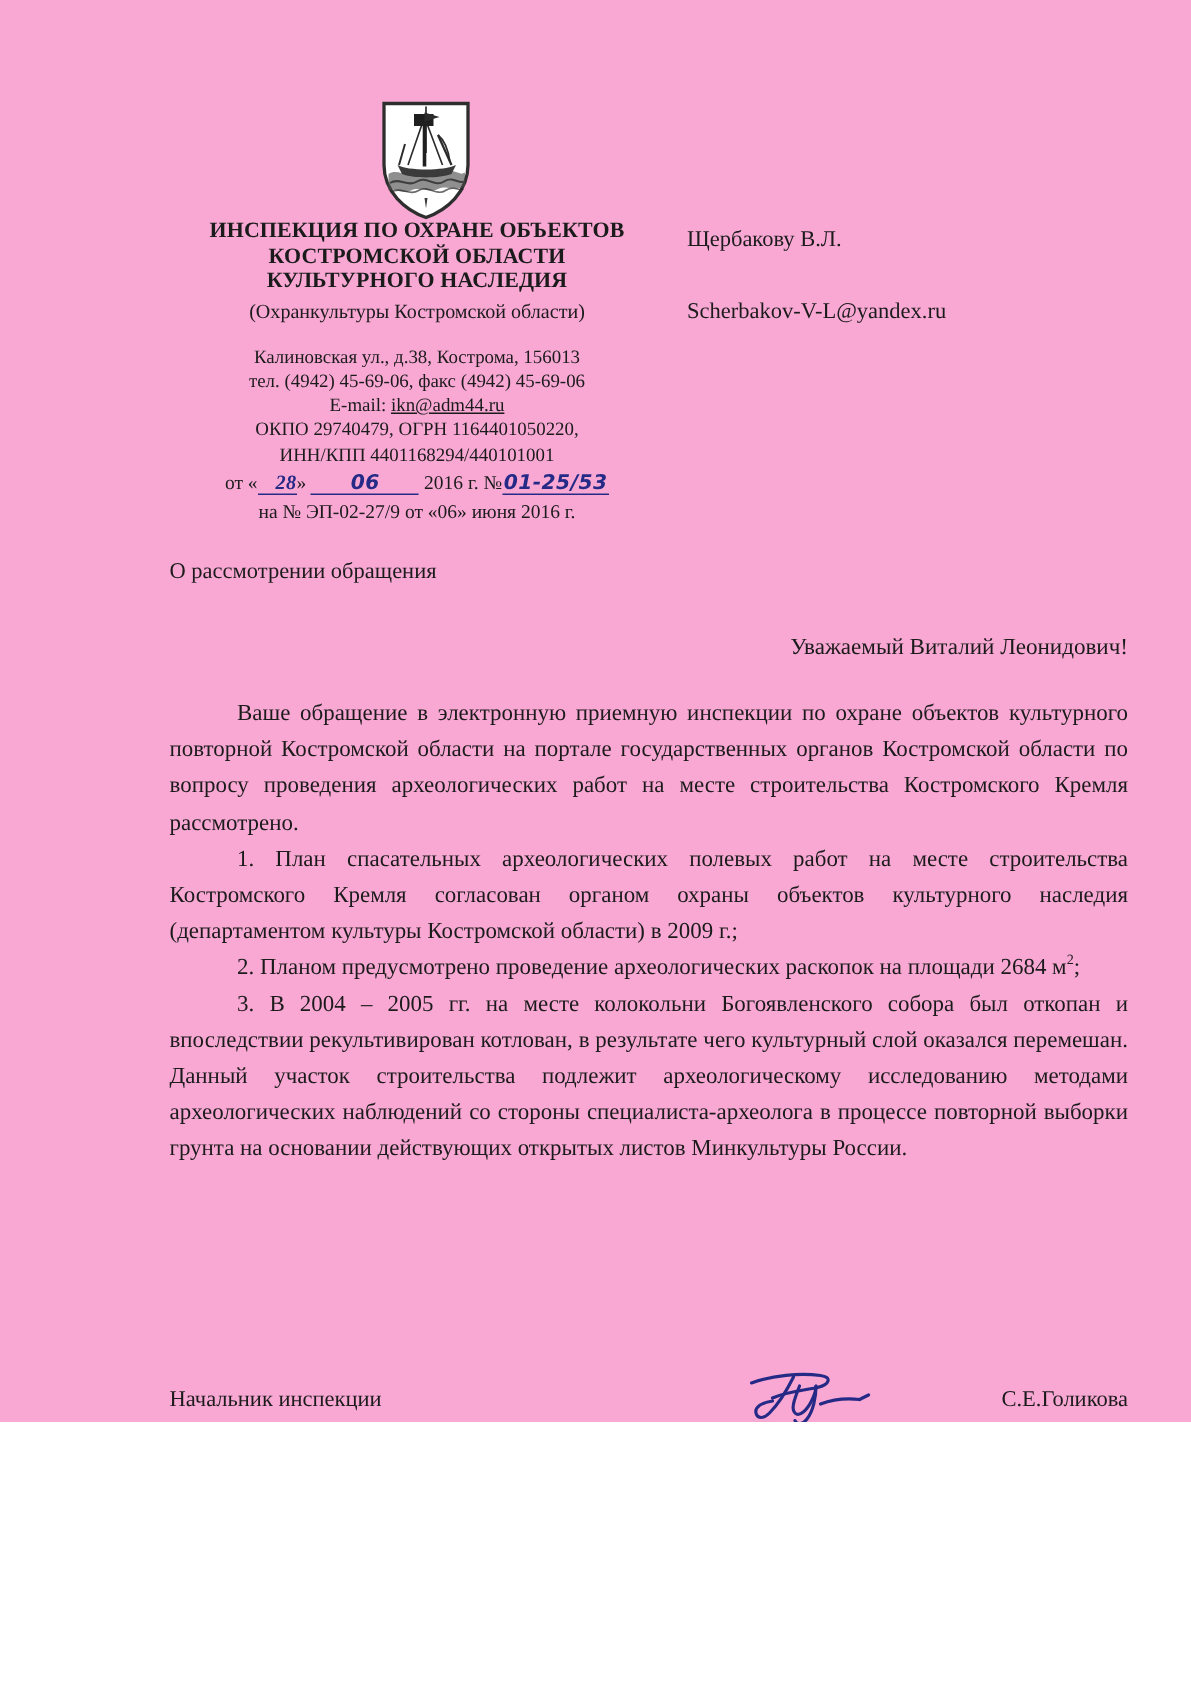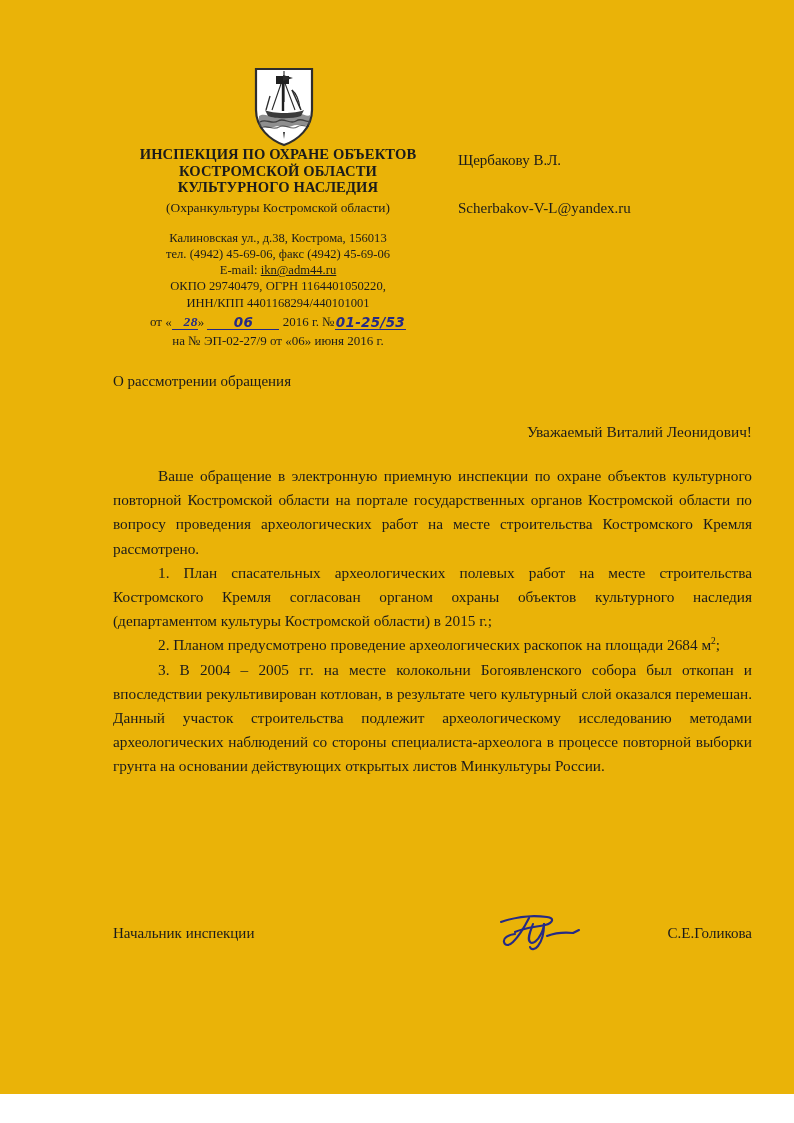--- a/index.html
+++ b/index.html
@@ -4,23 +4,23 @@
 <title>Письмо Инспекции по охране объектов культурного наследия Костромской области</title>
 <style>
   html, body {
     margin: 0;
     padding: 0;
     background: #ffffff;
   }
   .page {
     position: relative;
     width: 794px;
-    height: 1094px;
+    height: 948px;
     margin: 0 auto;
-    background: #eab308;
+    background: #f9a8d4;
     font-family: "Liberation Serif", "DejaVu Serif", serif;
     color: #1b1b1b;
     overflow: hidden;
   }
 
   
   .emblem {
     position: absolute;
     left: 252px;
     top: 66px;
@@ -254,21 +254,21 @@
     <div>Щербакову В.Л.</div>
     <span class="email">Scherbakov-V-L@yandex.ru</span>
   </div>
 
   <div class="subject">О рассмотрении обращения</div>
 
   <div class="salutation">Уважаемый Виталий Леонидович!</div>
 
   <div class="body">
     <p>Ваше обращение в электронную приемную инспекции по охране объектов культурного повторной Костромской области на портале государственных органов Костромской области по вопросу проведения археологических работ на месте строительства Костромского Кремля рассмотрено.</p>
-    <p>1. План спасательных археологических полевых работ на месте строительства Костромского Кремля согласован органом охраны объектов культурного наследия (департаментом культуры Костромской области) в 2015 г.;</p>
+    <p>1. План спасательных археологических полевых работ на месте строительства Костромского Кремля согласован органом охраны объектов культурного наследия (департаментом культуры Костромской области) в 2009 г.;</p>
     <p><span>2. Планом предусмотрено проведение археологических раскопок на площади 2684 м</span><sup>2</sup><span>;</span></p>
     <p>3. В 2004 – 2005 гг. на месте колокольни Богоявленского собора был откопан и впоследствии рекультивирован котлован, в результате чего культурный слой оказался перемешан. Данный участок строительства подлежит археологическому исследованию методами археологических наблюдений со стороны специалиста-археолога в процессе повторной выборки грунта на основании действующих открытых листов Минкультуры России.</p>
   </div>
 
   <div class="signature">
     <div class="sig-role">Начальник инспекции</div>
     <div class="sig-mark">
       <svg viewBox="0 0 108 48" xmlns="http://www.w3.org/2000/svg">
         <g fill="none" stroke="#252a86" stroke-width="2.1" stroke-linecap="round" stroke-linejoin="round">
           <path d="M12 14 C26 9 44 7 58 9 C66 10 64 15 56 17 C46 19 34 20 26 24"></path>

